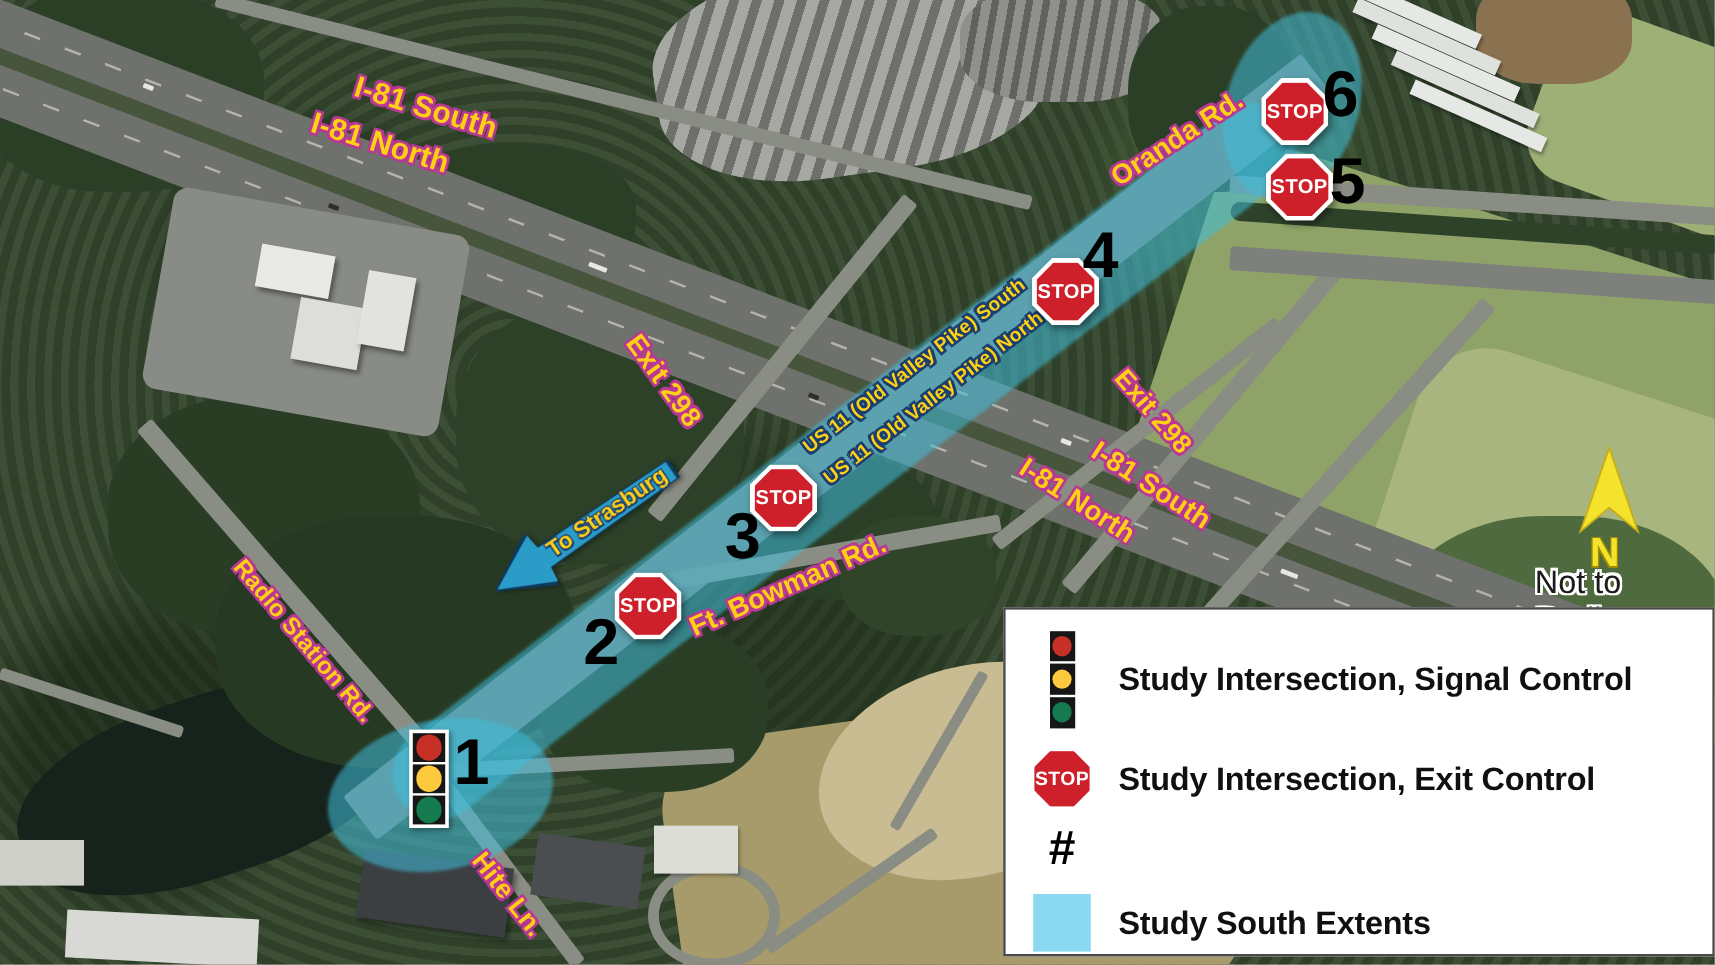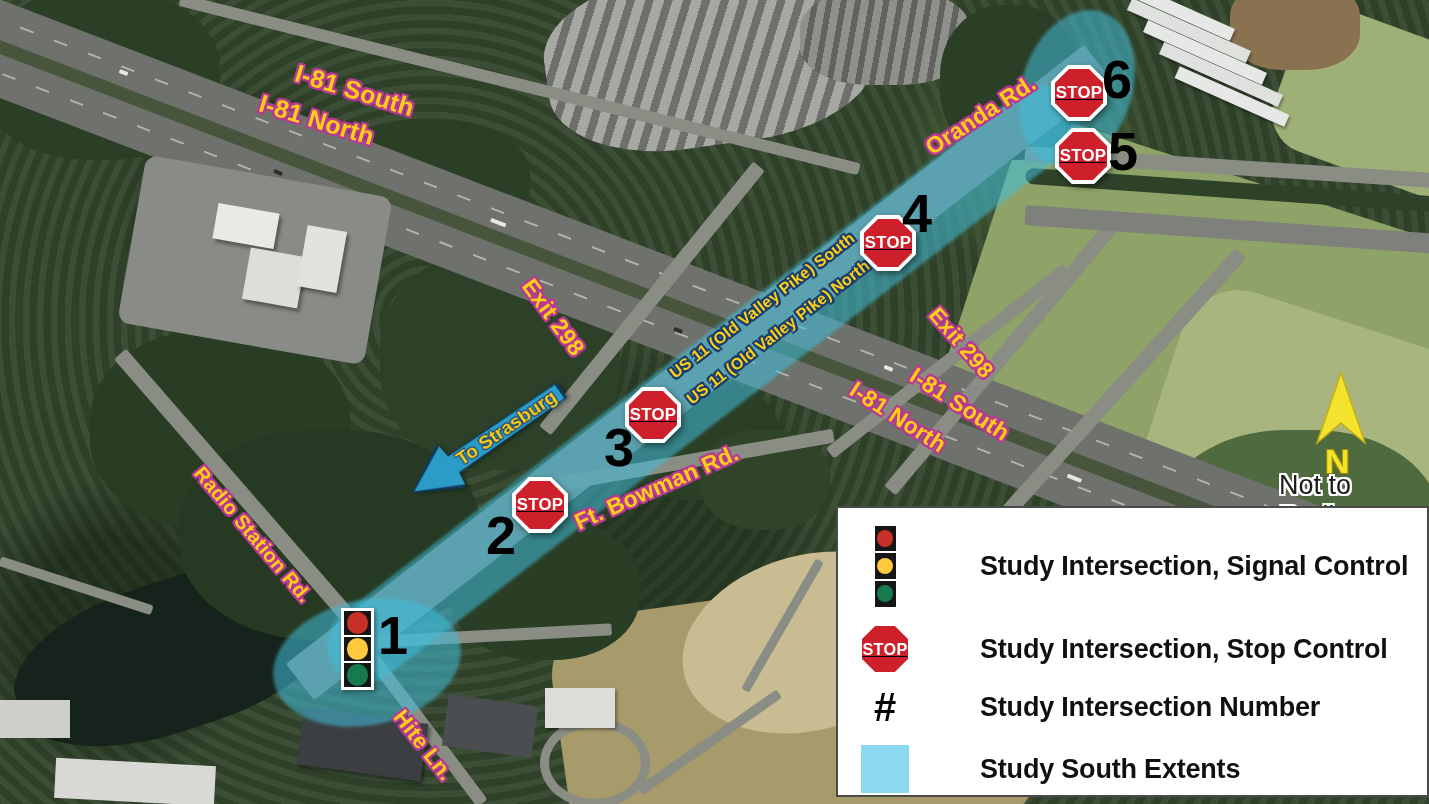--- a/index.html
+++ b/index.html
@@ -41,21 +41,21 @@
   .ol-navy { text-shadow: -2px -2px 0 #1C3E6E, 0 -2px 0 #1C3E6E, 2px -2px 0 #1C3E6E,
     -2px 0 0 #1C3E6E, 2px 0 0 #1C3E6E, -2px 2px 0 #1C3E6E, 0 2px 0 #1C3E6E, 2px 2px 0 #1C3E6E; }
   .halo-white { text-shadow: -2px -2px 0 #fff, 0 -2px 0 #fff, 2px -2px 0 #fff,
     -2px 0 0 #fff, 2px 0 0 #fff, -2px 2px 0 #fff, 0 2px 0 #fff, 2px 2px 0 #fff; }
 
   
   .stop-sign { position: absolute; --s: 56px; width: var(--s); height: var(--s); z-index: 7;
     filter: drop-shadow(2px 3px 3px rgba(0,0,0,.45)); }
   .oct { clip-path: polygon(30% 0%, 70% 0%, 100% 30%, 100% 70%, 70% 100%, 30% 100%, 0% 70%, 0% 30%); }
   .oct.outer { width: 100%; height: 100%; background: #fff; display: flex; align-items: center; justify-content: center; }
-  .oct.inner { width: 87%; height: 87%; background: #CE202A; display: flex; align-items: center; justify-content: center; text-decoration: underline; }
+  .oct.inner { width: 87%; height: 87%; background: #CE202A; display: flex; align-items: center; justify-content: center; }
   .stop-text { color: #fff; font-weight: 800; font-size: calc(var(--s) * .30); letter-spacing: .02em; }
 
   
   .int-num { position: absolute; font-weight: 800; font-size: 54px; color: #000; z-index: 7; line-height: 1; }
 
   
   .signal { position: absolute; background: #fff; padding: 3px; display: flex; flex-direction: column;
     gap: 2px; z-index: 7; filter: drop-shadow(2px 2px 2px rgba(0,0,0,.4)); }
   .signal .cell { flex: 1; background: #161616; display: flex; align-items: center; justify-content: center; }
   .signal .bulb { width: 78%; aspect-ratio: 1/1; border-radius: 50%; }
@@ -77,21 +77,21 @@
   
   #north-n { position: absolute; left: 1325px; top: 442px; font-weight: 800; font-size: 34px; color: #F4E32C;
     z-index: 7; text-shadow: -1px -1px 0 #9c8a00, 1px -1px 0 #9c8a00, -1px 1px 0 #9c8a00, 1px 1px 0 #9c8a00; }
   #scale-note { position: absolute; left: 1279px; top: 470px; font-size: 27px; color: #1B1B1B; z-index: 7; }
 
   
   #legend { position: absolute; left: 836px; top: 506px; width: 593px; height: 291px;
     background: #fff; border: 2px solid #4A4A4A; z-index: 9; }
   .legend-row { position: absolute; left: 0; width: 100%; display: flex; align-items: center; }
   .licon { width: 94px; display: flex; justify-content: center; align-items: center; flex: 0 0 94px; }
-  .llabel { font-weight: 700; font-size: 27px; color: #101010; letter-spacing: -.2px; margin-left: 48px; }
+  .llabel { font-weight: 700; font-size: 27px; color: #101010; letter-spacing: -.2px; }
   .lhash { font-weight: 800; font-size: 40px; color: #000; }
   .lswatch { width: 48px; height: 48px; background: #8BD9F1; }
   .legend-row .stop-sign, .legend-row .signal { position: static; filter: none; }
 </style>
 </head>
 <body>
 
 <div id="map">
 
   <div class="field" style="left:960px;top:180px;width:520px;height:360px;background:#8FA368;border-radius:60px;transform:rotate(18deg)"></div>
@@ -267,27 +267,26 @@
     <div class="legend-row" style="top:108px;height:66px">
       <div class="licon">
         <div class="stop-sign" style="--s:54px">
           <div class="oct outer">
               <div class="oct inner">
                 <span class="stop-text">STOP</span>
               </div>
             </div>
         </div>
       </div>
-      <span class="llabel">Study Intersection, Stop Control</span>
+      <span class="llabel">Study Intersection, Exit Control</span>
     </div>
     <div class="legend-row" style="top:168px;height:62px">
       <div class="licon">
         <span class="lhash">#</span>
       </div>
-      <span class="llabel">Study Intersection Number</span>
     </div>
     <div class="legend-row" style="top:230px;height:62px">
       <div class="licon">
         <div class="lswatch"></div>
       </div>
       <span class="llabel">Study South Extents</span>
     </div>
   </div>
 
 </div>

